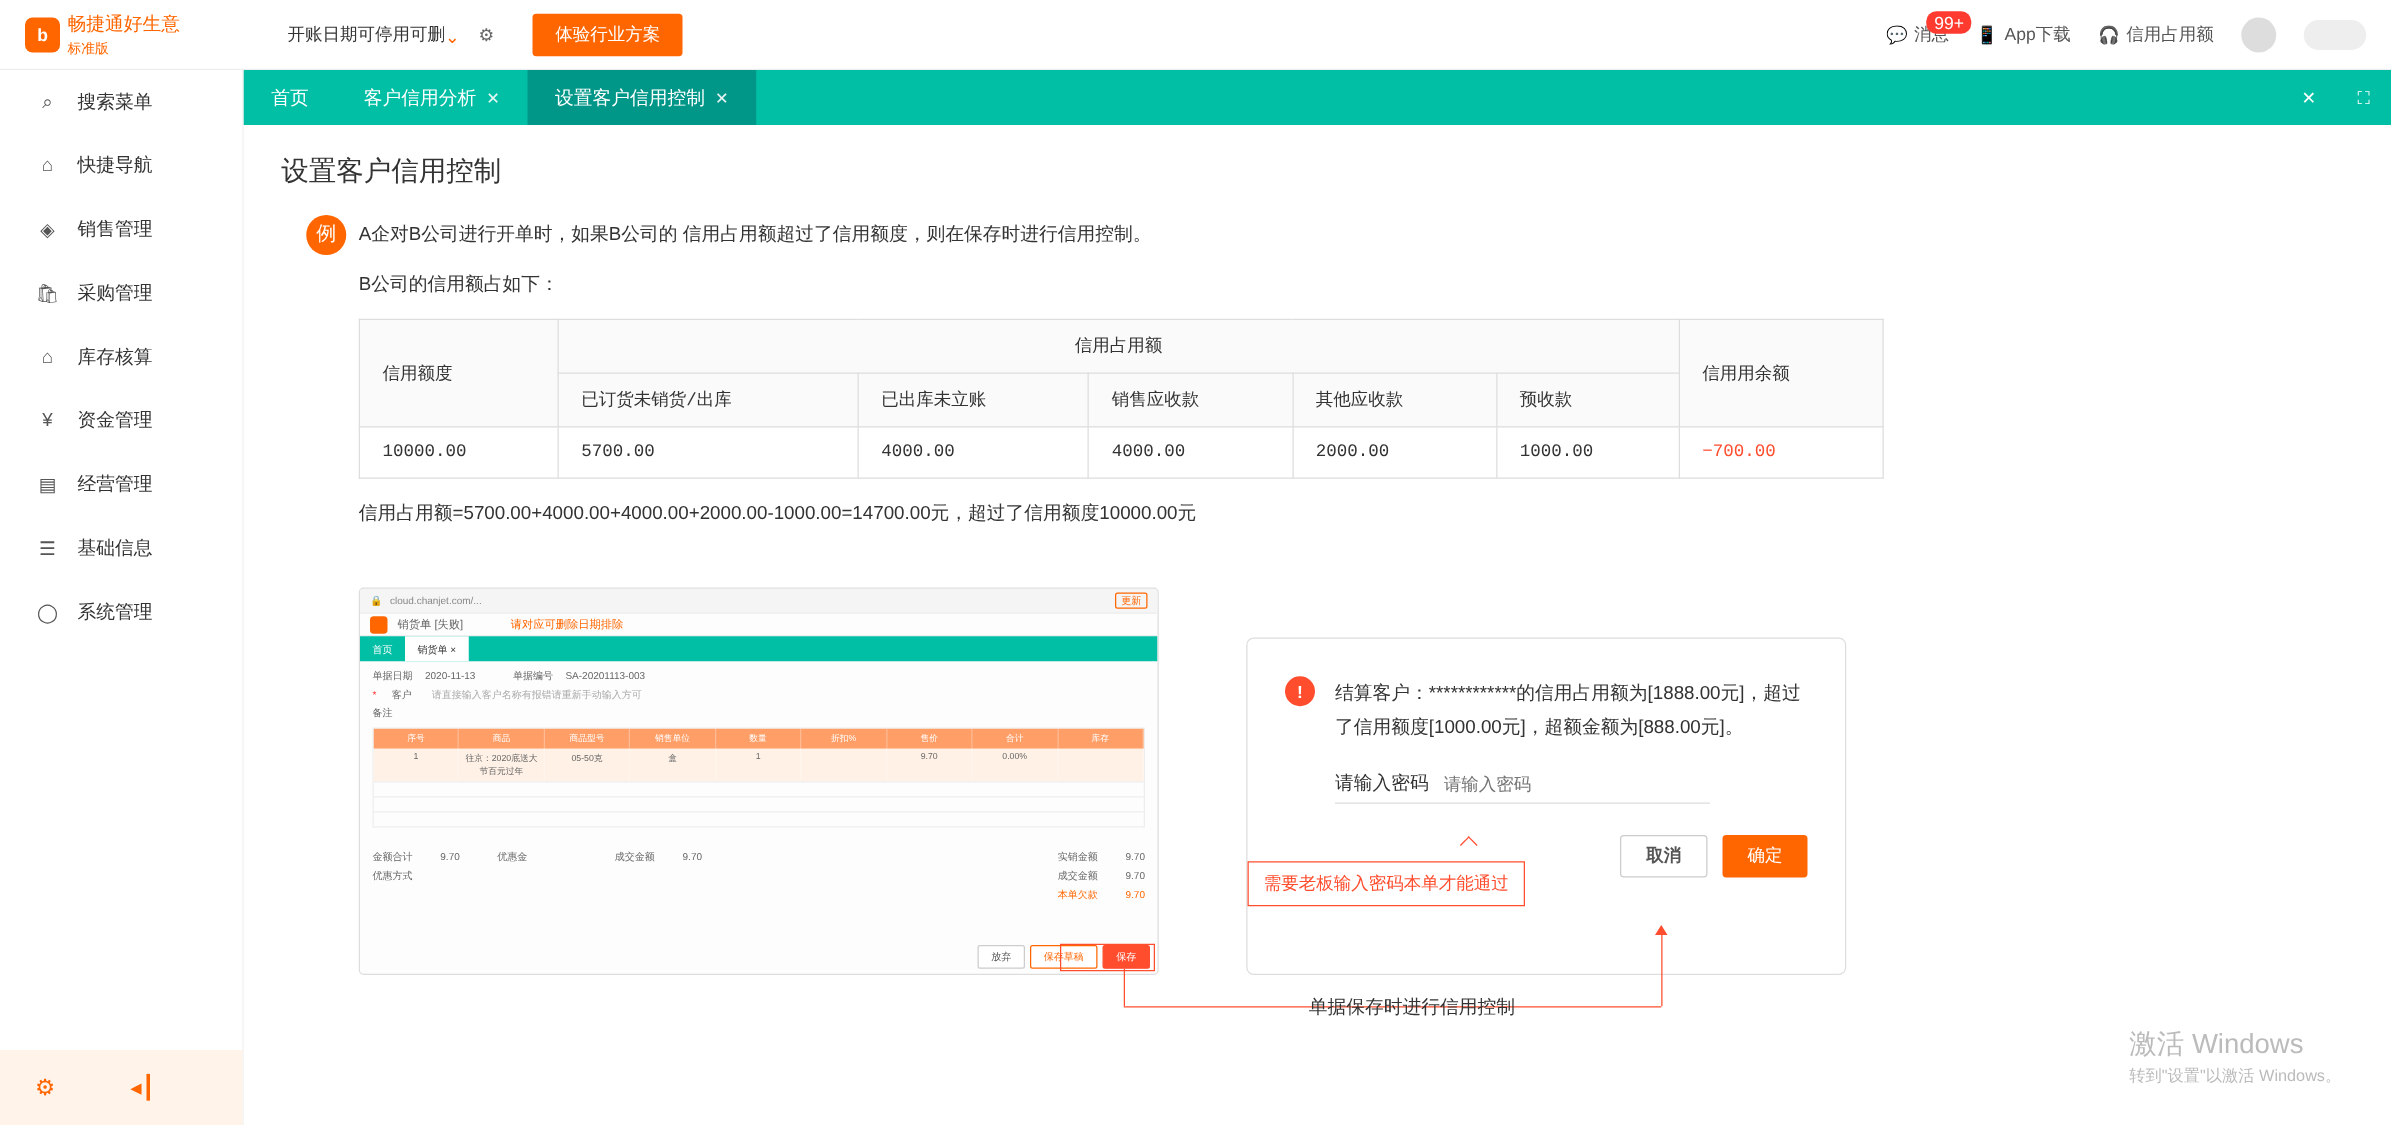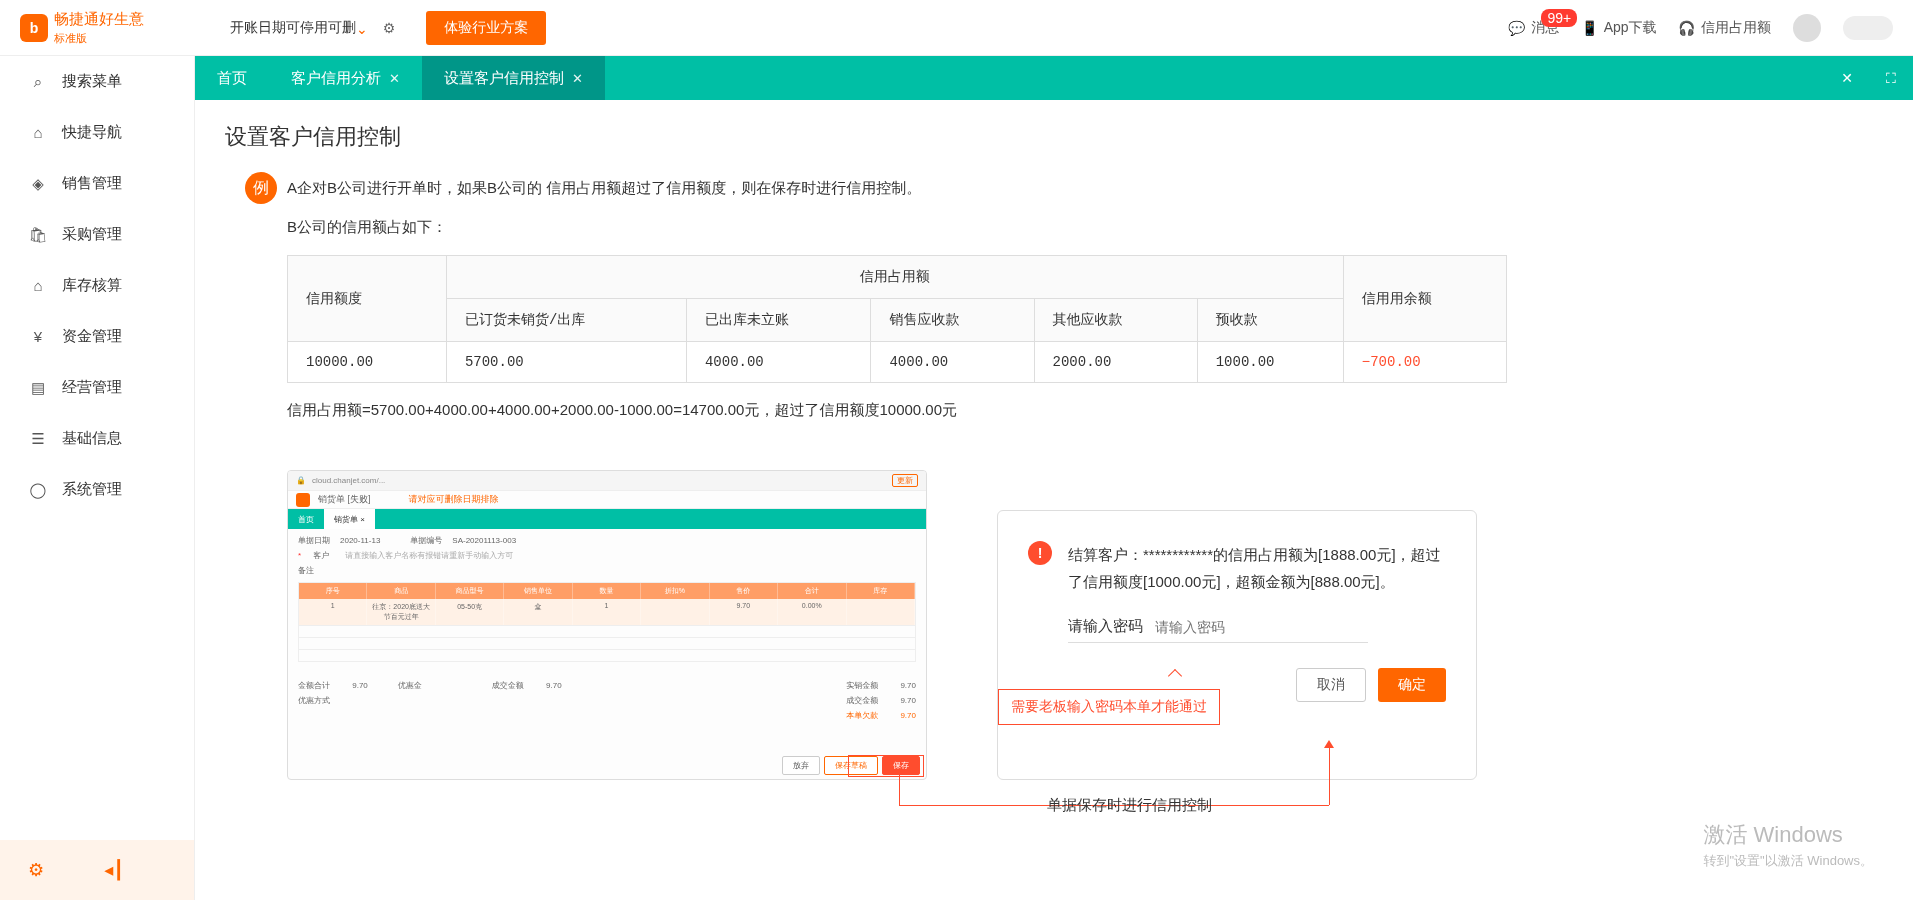--- a/index.html
+++ b/index.html
@@ -76,21 +76,21 @@
 
 
 .dialog-mock { width: 480px; border: 1px solid #ddd; border-radius: 6px; padding: 30px 30px 24px; background: #fff; position: relative; margin-top: 40px; }
 .dlg-body { display: flex; gap: 16px; }
 .warn-icon { width: 24px; height: 24px; border-radius: 50%; background: #ff4d2e; color: #fff; display: flex; align-items: center; justify-content: center; font-weight: bold; flex-shrink: 0; }
 .dlg-msg { font-size: 15px; line-height: 1.8; }
 .dlg-pwd { margin-top: 22px; display: flex; align-items: center; gap: 12px; margin-left: 40px; font-size: 15px; border-bottom: 1px solid #ddd; padding-bottom: 6px; width: 300px; }
 .dlg-pwd input { border: none; outline: none; font-size: 14px; color: #aaa; flex: 1; }
 .dlg-actions { display: flex; justify-content: flex-end; gap: 12px; margin-top: 25px; }
 .dlg-btn { padding: 7px 20px; border-radius: 3px; font-size: 14px; cursor: pointer; }
-.dlg-cancel { border: 1px solid #ccc; background: #fff; color: #555; }
+.dlg-cancel { border: 1px solid #ccc; background: #fff; color: #555; font-weight: bold; }
 .dlg-ok { border: none; background: #ff6600; color: #fff; text-align: center; }
 
 
 .anno-box { position: absolute; left: 0; top: 178px; border: 1px solid #ff4d2e; color: #ff4d2e; padding: 8px 12px; font-size: 14px; background: #fff; }
 .anno-arrow-line { position: absolute; border-top: 1px solid #ff4d2e; }
 .anno-arrow-vert { position: absolute; border-left: 1px solid #ff4d2e; }
 .anno-arrow-head { position: absolute; width: 0; height: 0; border-left: 5px solid transparent; border-right: 5px solid transparent; border-bottom: 8px solid #ff4d2e; }
 .caption { position: absolute; font-size: 15px; color: #333; }
 .speech-tip { position: absolute; left: 172px; top: 160px; width: 10px; height: 10px; border-left: 1px solid #ff4d2e; border-bottom: 1px solid #ff4d2e; transform: rotate(135deg); background: #fff; }
 

